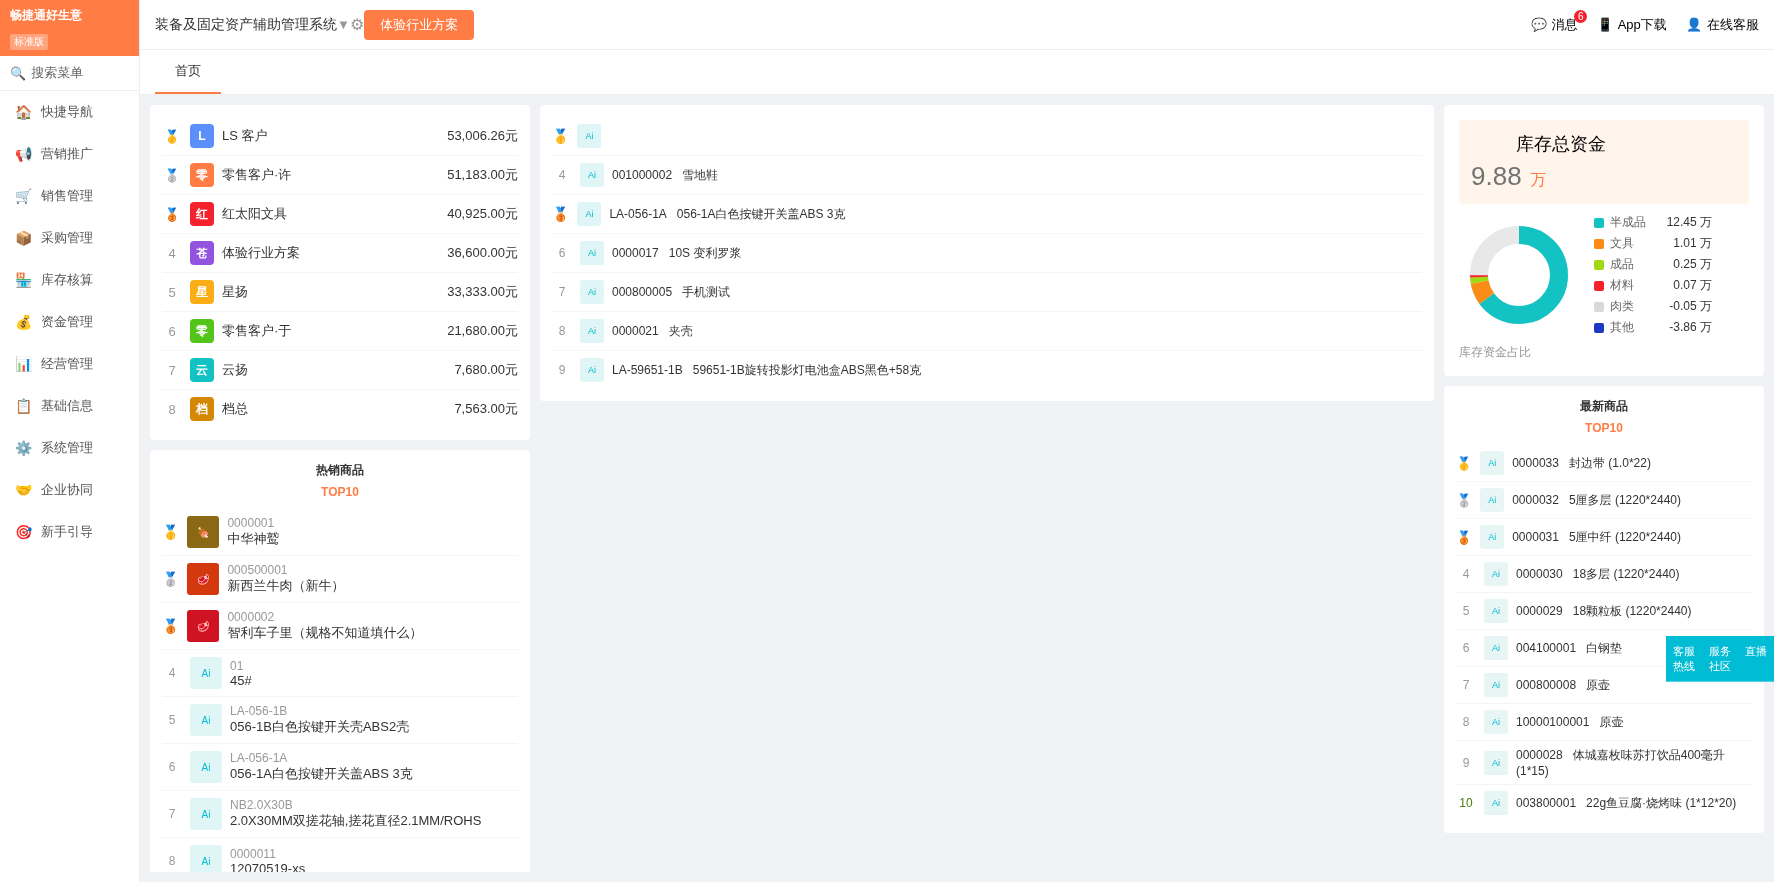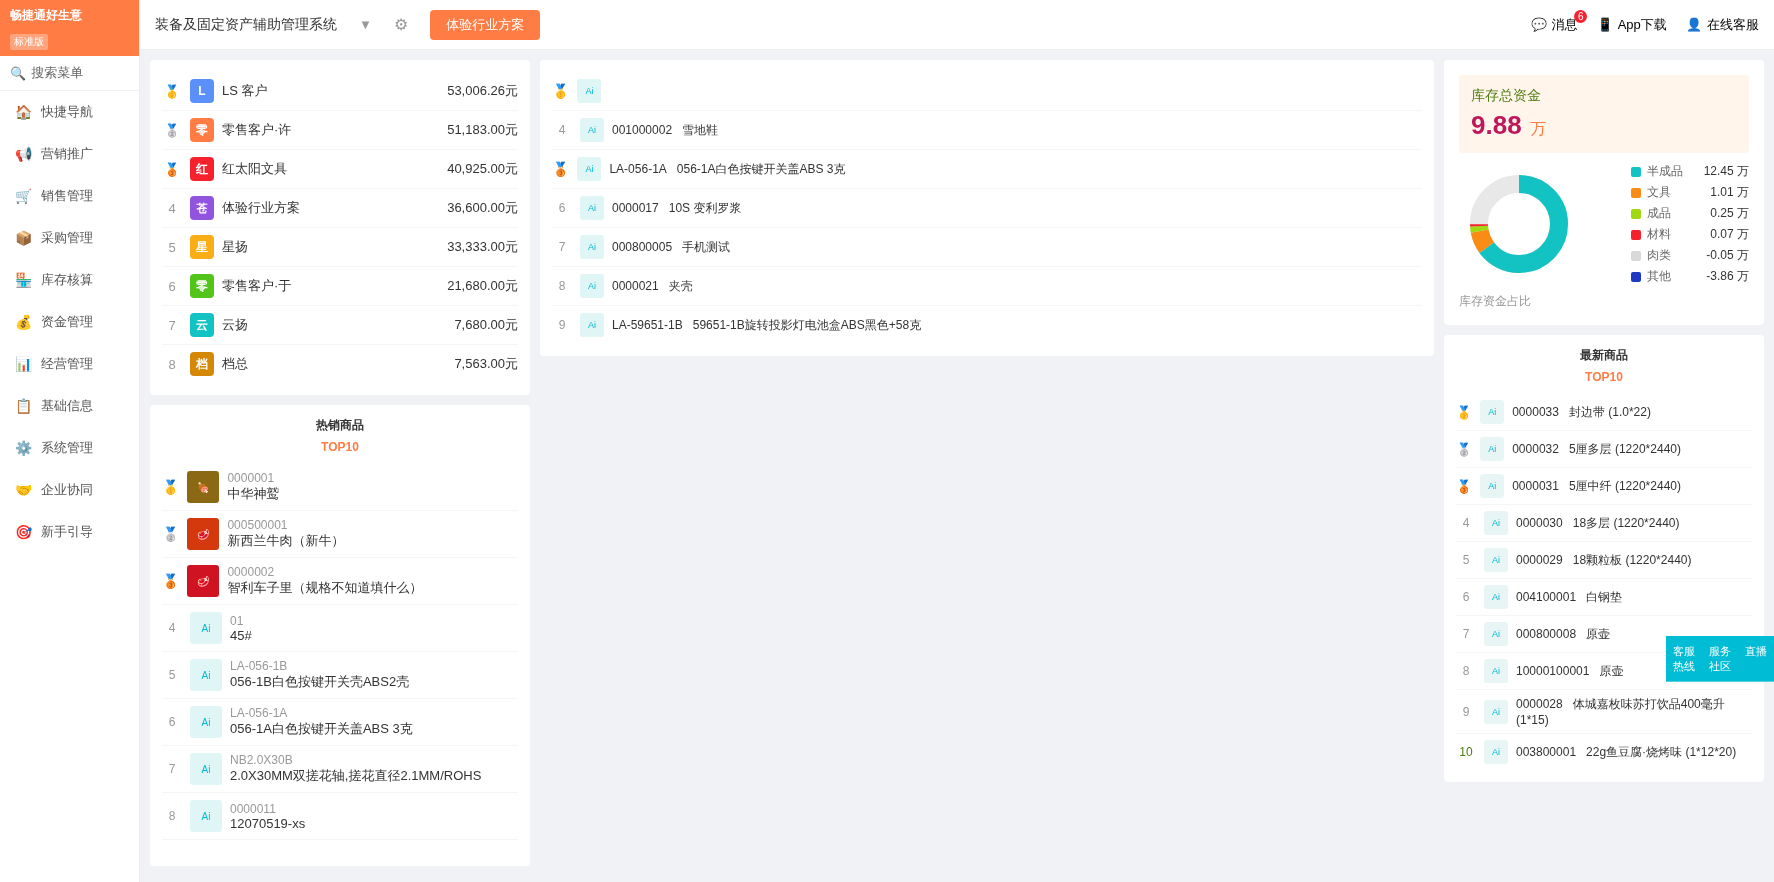--- a/index.html
+++ b/index.html
@@ -10,21 +10,21 @@
     .sidebar-logo { background: #ff7d45; color: #fff; padding: 28px 10px; display: flex; align-items: center; gap: 6px; height: 50px; }
     .sidebar-search { padding: 8px 10px; border-bottom: 1px solid #f0f0f0; display: flex; align-items: center; gap: 5px; color: #666; cursor: pointer; }
     .sidebar-nav { flex: 1; overflow-y: auto; }
     .nav-item { display: flex; align-items: center; gap: 8px; padding: 12px 15px; cursor: pointer; color: #555; font-size: 13px; }
     .nav-item .nav-icon { width: 18px; height: 18px; display: flex; align-items: center; justify-content: center; font-size: 14px; }
     
     
     .main { flex: 1; display: flex; flex-direction: column; overflow: hidden; }
     
     
-    .topbar { height: 50px; background: #fff; border-bottom: 1px solid #eee; display: flex; align-items: center; padding: 0 15px; gap: 22px; }
+    .topbar { height: 50px; background: #fff; border-bottom: 1px solid #eee; display: flex; align-items: center; padding: 0 15px; gap: 0; }
     .topbar-trial-btn { background: #ff7d45; color: #fff; border: none; padding: 6px 16px; border-radius: 4px; cursor: pointer; font-size: 13px; }
     .topbar-right-item { display: flex; align-items: center; gap: 4px; cursor: pointer; position: relative; }
     
     
     .page-tabs { background: #fff; border-bottom: 1px solid #eee; display: flex; align-items: center; padding: 0 15px; }
     .page-tab { padding: 12px 20px; cursor: pointer; color: #666; border-bottom: 2px solid transparent; }
     .page-tab.active { color: #333; border-bottom: 2px solid #ff7d45; font-weight: 500; }
     
     
     .content { flex: 1; display: flex; overflow: hidden; gap: 10px; padding: 10px; background: #f0f2f5; }
@@ -61,24 +61,24 @@
     
     
     .top-sales { background: #fff; border-radius: 4px; padding: 12px; }
     .sales-item { display: flex; align-items: center; gap: 8px; padding: 7px 0; border-bottom: 1px solid #f5f5f5; }
     .sales-item:last-child { border-bottom: none; }
     .sales-icon { width: 24px; height: 24px; background: #e0f5f5; border-radius: 3px; display: flex; align-items: center; justify-content: center; font-size: 10px; color: #00bcd4; }
     .sales-info { flex: 1; font-size: 12px; color: #333; }
     
     
     .inventory-card { background: #fff; border-radius: 4px; padding: 15px; }
-    .inventory-title { font-size: 14px; color: #4d7c0f; margin-bottom: 5px; }
-    
-    
-    .donut-section { display: flex; align-items: center; gap: 15px; margin-top: 2px; justify-content: space-between; }
+    .inventory-title { font-size: 18px; color: #000000; margin-bottom: 5px; margin-left: 45px; }
+    
+    
+    .donut-section { display: flex; align-items: center; gap: 15px; margin-top: 2px; }
     .donut-chart { position: relative; width: 120px; height: 120px; flex-shrink: 0; }
     .donut-chart svg { width: 120px; height: 120px; }
     .legend { display: flex; flex-direction: column; gap: 4px; font-size: 12px; }
     .legend-item { display: flex; align-items: center; gap: 6px; }
     .legend-dot { width: 10px; height: 10px; border-radius: 2px; flex-shrink: 0; }
     .legend-label { color: #666; flex: 1; }
     .legend-value { color: #333; font-weight: 500; text-align: right; min-width: 60px; }
     .inventory-footer { font-size: 12px; color: #999; margin-top: 8px; }
     
     
@@ -185,20 +185,23 @@
         <span>📱</span>
         <span>App下载</span>
       </div>
       <div class="topbar-right-item">
         <span>👤</span>
         <span>在线客服</span>
       </div>
     </div>
   </div>
 
+  <div class="page-tabs">
+    <div class="page-tab active">首页</div>
+  </div>
 
   <div class="content">
 
     <div class="left-panel">
 
       <div class="top-customers">
         <ul class="rank-list">
 
           <li class="rank-item">
             <span style="width:20px;text-align:center;">🥇</span>
@@ -386,21 +389,21 @@
         </ul>
       </div>
     </div>
 
     <div class="right-panel">
 
       <div class="inventory-card">
         <div style="background:#fff5eb;padding:12px;border-radius:4px;margin-bottom:10px;">
           <div class="inventory-title">库存总资金</div>
           <div style="font-size:13px;color:#666;">
-            <span style="font-size:26px;font-weight:bold;color:#be185d;">9.88</span>
+            <span style="font-size:26px;font-weight:normal;color:#737373;">9.88</span>
             <span style="font-size:16px;color:#ff7d45;margin-left:5px;">万</span>
           </div>
         </div>
 
         <div class="donut-section">
           <div class="donut-chart">
             <svg viewBox="0 0 120 120">
 
               <circle cx="60" cy="60" r="40" fill="none" stroke="#e8e8e8" stroke-width="18"></circle>
 

